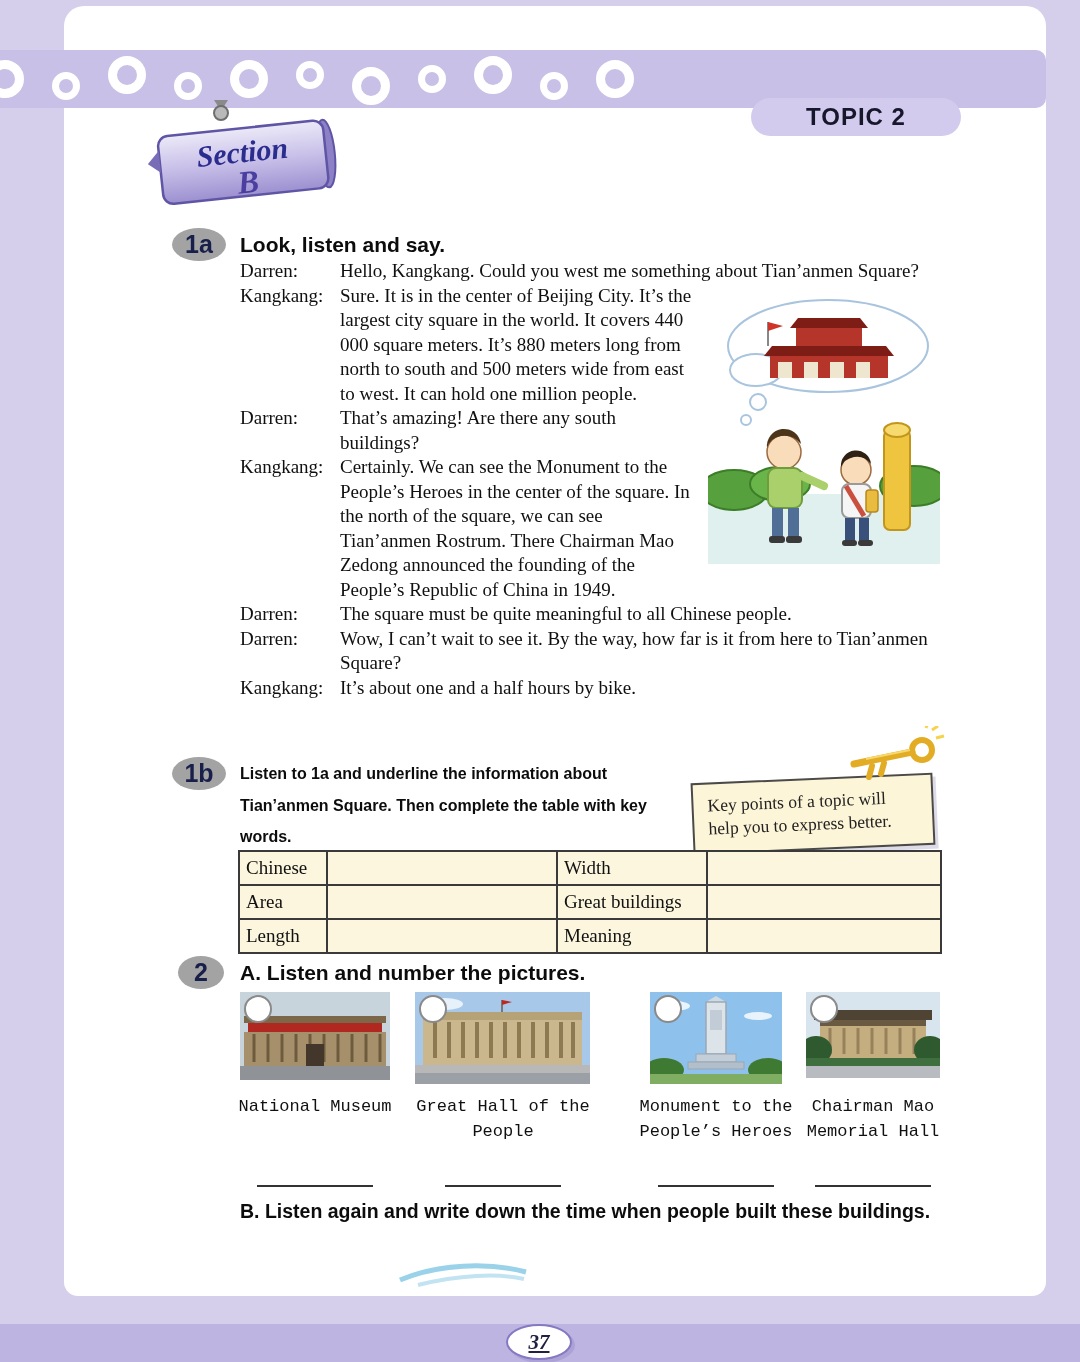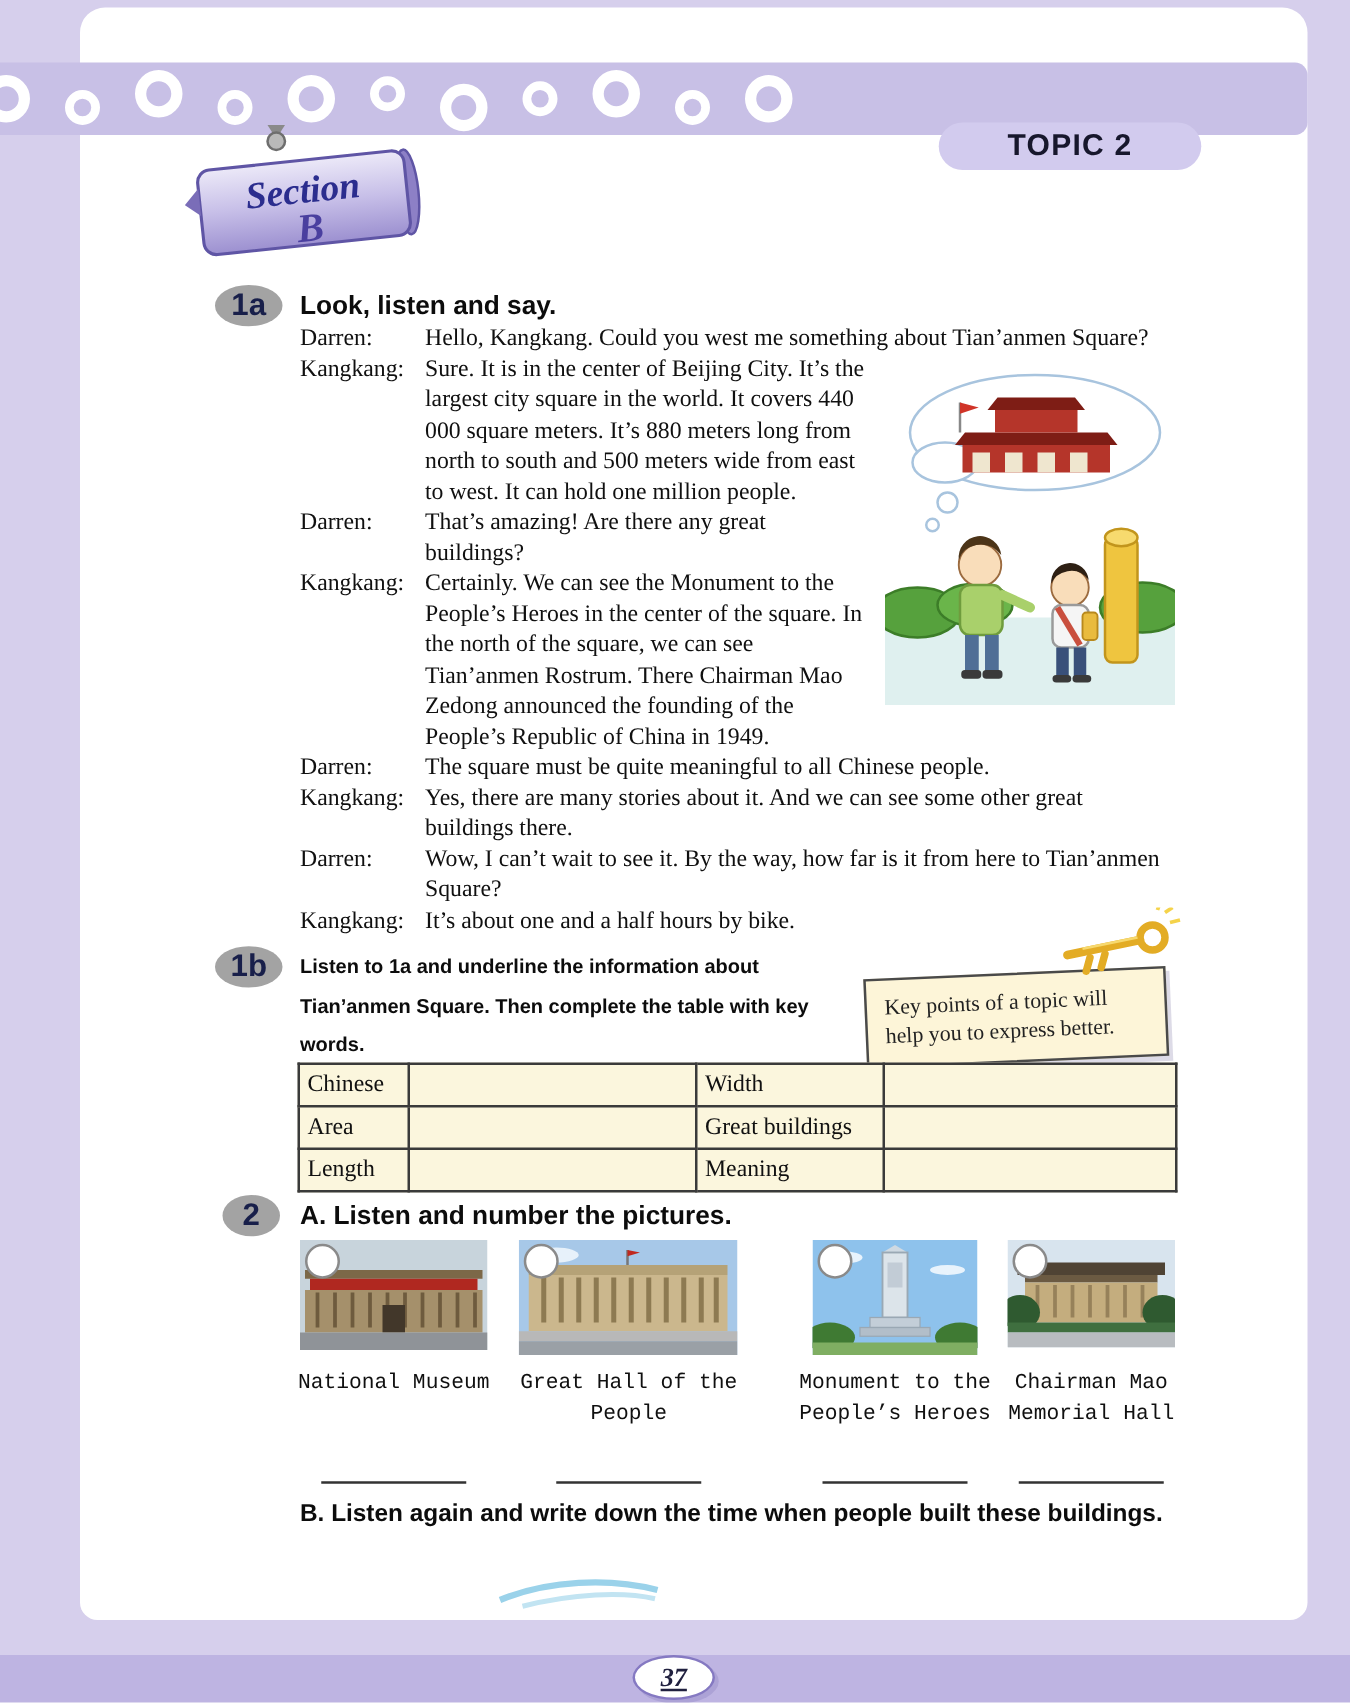--- a/index.html
+++ b/index.html
@@ -205,24 +205,23 @@
         <rect x="158" y="206" width="12" height="22" rx="3" fill="#e9bb3e" stroke="#b8891d" stroke-width="1.5"></rect>
         <rect x="137" y="234" width="10" height="24" fill="#39507a"></rect>
         <rect x="151" y="234" width="10" height="24" fill="#39507a"></rect>
         <rect x="134" y="256" width="15" height="6" rx="3" fill="#3a3a3a"></rect>
         <rect x="150" y="256" width="15" height="6" rx="3" fill="#3a3a3a"></rect>
       </g>
     </svg>
   </div>
 
   <div class="dl"><span class="spk">Kangkang:</span><span class="dtx">Sure. It is in the center of Beijing City. It’s the largest city square in the world. It covers 440 000 square meters. It’s 880 meters long from north to south and 500 meters wide from east to west. It can hold one million people.</span></div>
-  <div class="dl"><span class="spk">Darren:</span><span class="dtx">That’s amazing! Are there any great buildings?</span></div>
+  <div class="dl"><span class="spk">Darren:</span><span class="dtx">That’s amazing! Are there any south buildings?</span></div>
   <div class="dl"><span class="spk">Kangkang:</span><span class="dtx">Certainly. We can see the Monument to the People’s Heroes in the center of the square. In the north of the square, we can see Tian’anmen Rostrum. There Chairman Mao Zedong announced the founding of the People’s Republic of China in 1949.</span></div>
   <div class="dl"><span class="spk">Darren:</span><span class="dtx">The square must be quite meaningful to all Chinese people.</span></div>
-  <div class="dl"><span class="spk">Kangkang:</span><span class="dtx">Yes, there are many stories about it. And we can see some other great buildings there.</span></div>
   <div class="dl"><span class="spk">Darren:</span><span class="dtx">Wow, I can’t wait to see it. By the way, how far is it from here to Tian’anmen Square?</span></div>
   <div class="dl"><span class="spk">Kangkang:</span><span class="dtx">It’s about one and a half hours by bike.</span></div>
 </div>
 
 <div class="badge badge1b">1b</div>
 <div class="instr1b">Listen to 1a and underline the information about Tian’anmen Square. Then complete the table with key words.</div>
 
 <div class="tipbox">Key points of a topic will help you to express better.</div>
 <div class="keyicon">
   <svg width="110" height="64" viewBox="0 0 110 64">

